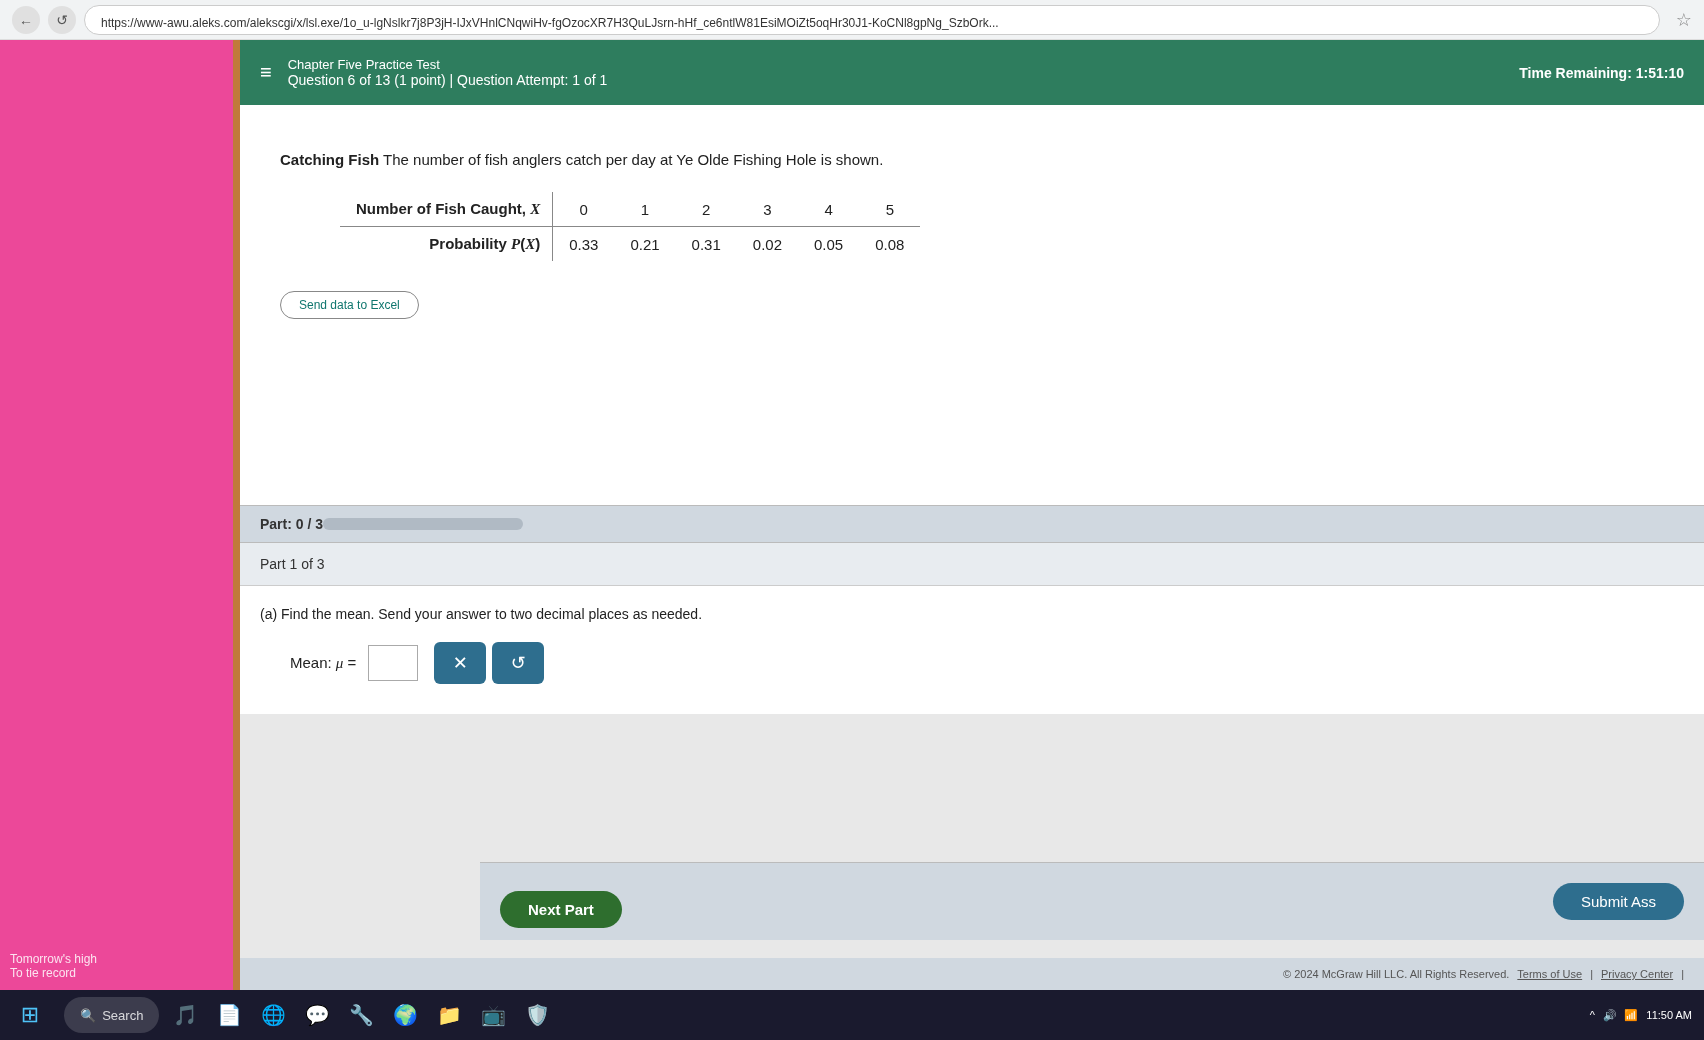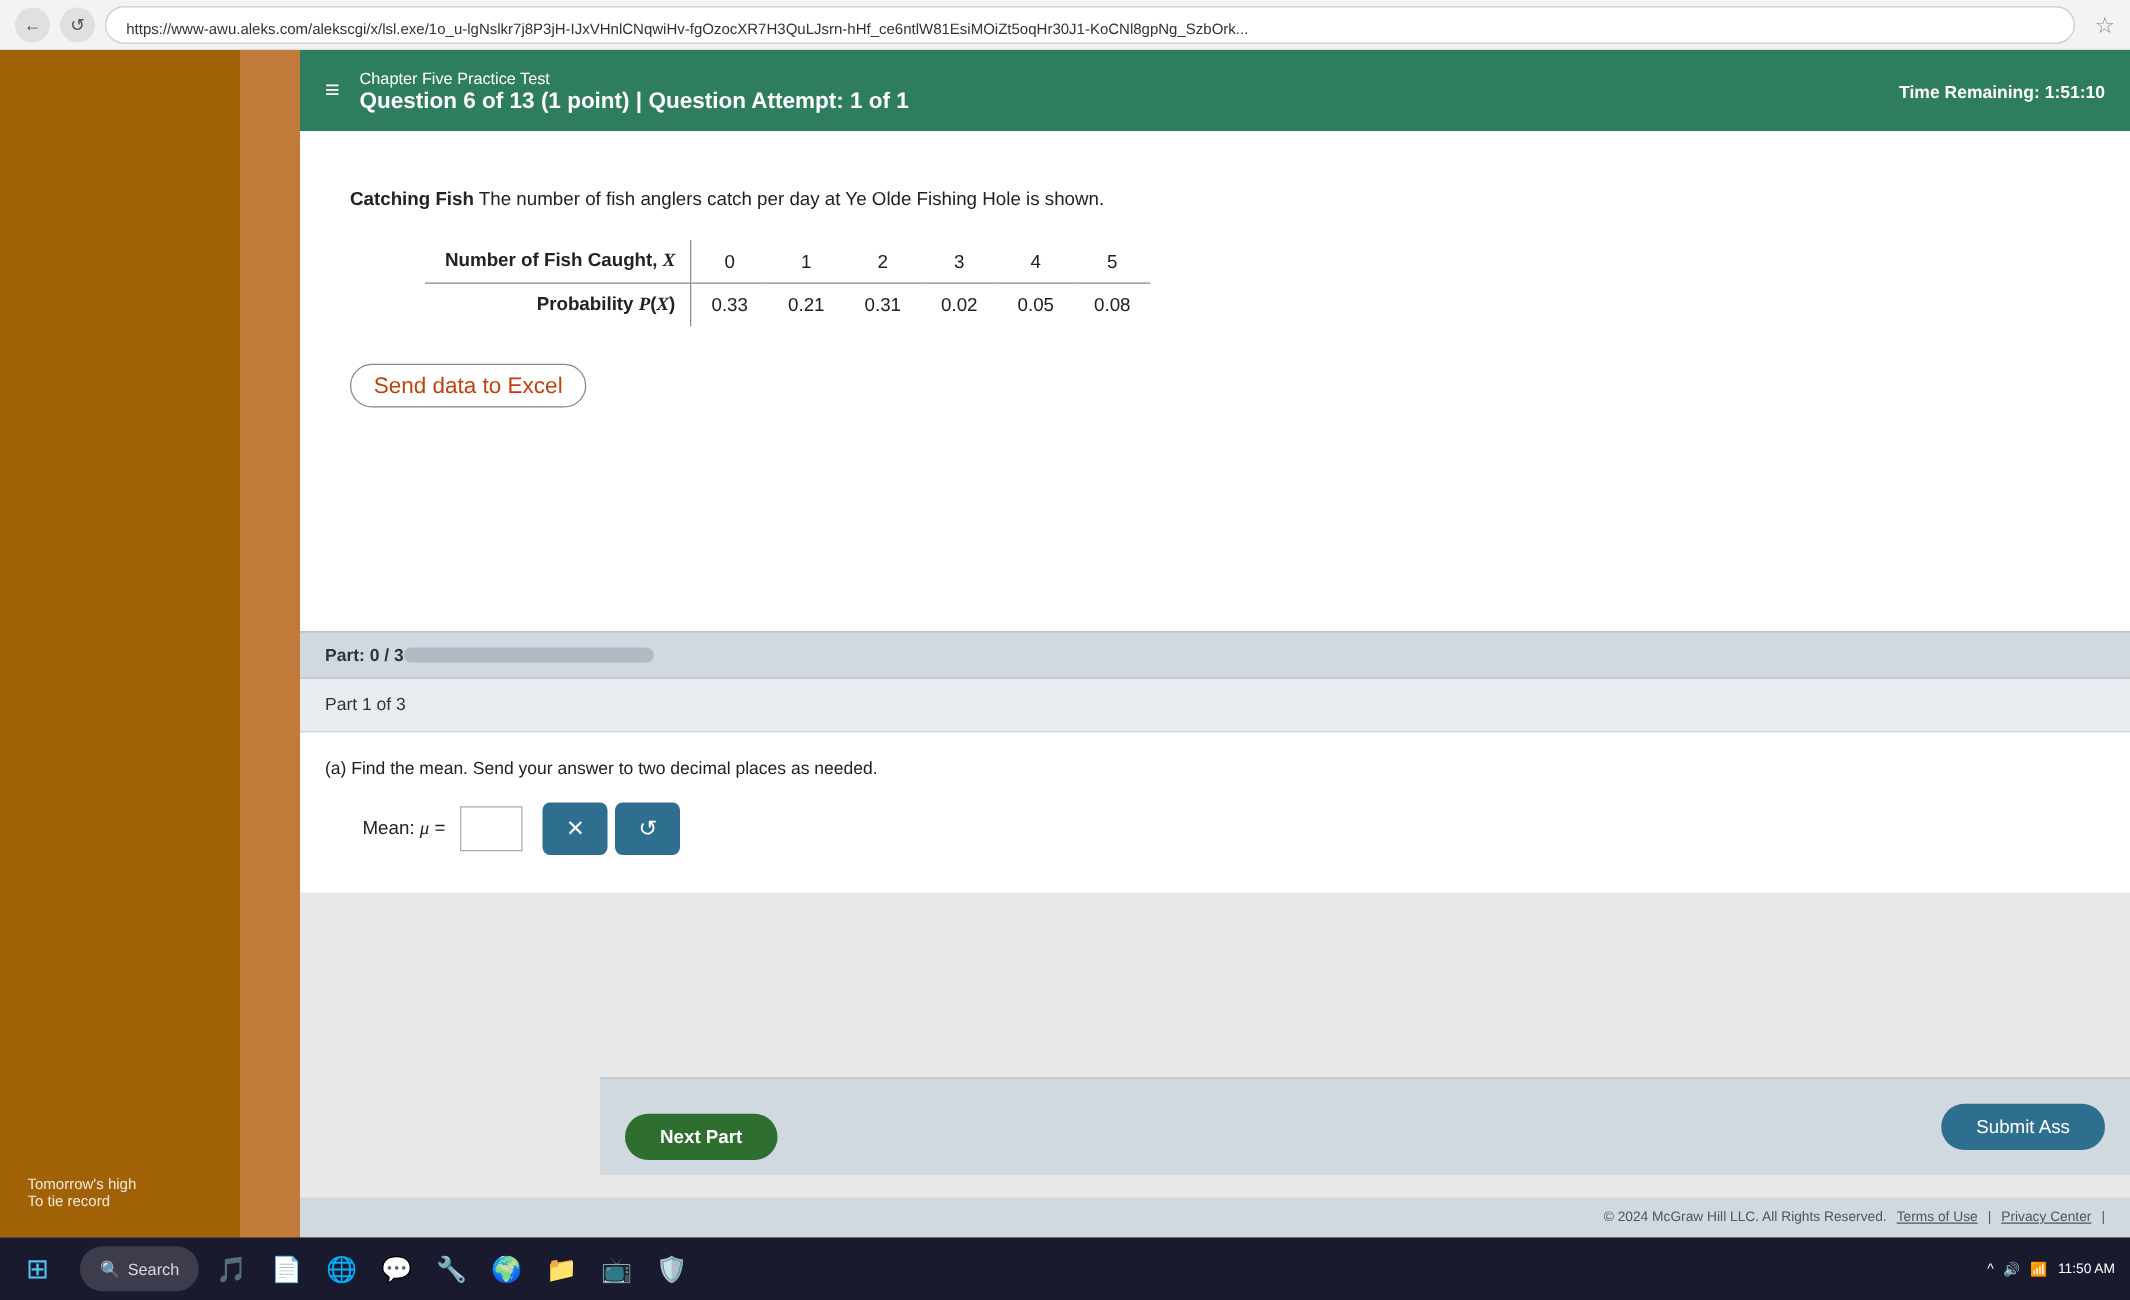--- a/index.html
+++ b/index.html
@@ -81,22 +81,22 @@
     }
     .header-title {
       display: flex;
       flex-direction: column;
     }
     .chapter-title {
       font-size: 13px;
       font-weight: normal;
     }
     .question-info {
-      font-size: 18px;
-      font-weight: bold;
+      font-size: 14px;
+      font-weight: normal;
     }
     .time-remaining {
       font-size: 14px;
       font-weight: bold;
     }
 
     
     .question-area {
       background: white;
       margin: 0;
@@ -136,24 +136,24 @@
     .table-row-divider td {
       border-top: 1px solid #888;
     }
 
     
     .send-excel-btn {
       display: inline-block;
       border: 1px solid #888;
       border-radius: 20px;
       padding: 6px 18px;
-      font-size: 18px;
+      font-size: 12px;
       cursor: pointer;
       background: white;
-      color: #c2410c;
+      color: #0f766e;
       margin-bottom: 20px;
     }
 
     
     .progress-section {
       background: #d0d8e0;
       padding: 10px 20px;
       display: flex;
       align-items: center;
       gap: 0;
@@ -311,27 +311,27 @@
       gap: 8px;
       color: white;
       font-size: 11px;
     }
 
     
     .side-panel {
       position: absolute;
       top: 40px;
       left: 0;
-      width: 192px;
+      width: 233px;
       bottom: 50px;
-      background: #a16207;
+      background: #ec4899;
       display: flex;
       flex-direction: column;
       justify-content: flex-end;
-      padding: 22px;
+      padding: 10px;
     }
     .weather-info {
       color: rgba(255,255,255,0.85);
       font-size: 12px;
     }
 
     
     .math-symbol {
       font-family: 'Times New Roman', serif;
       font-style: italic;

